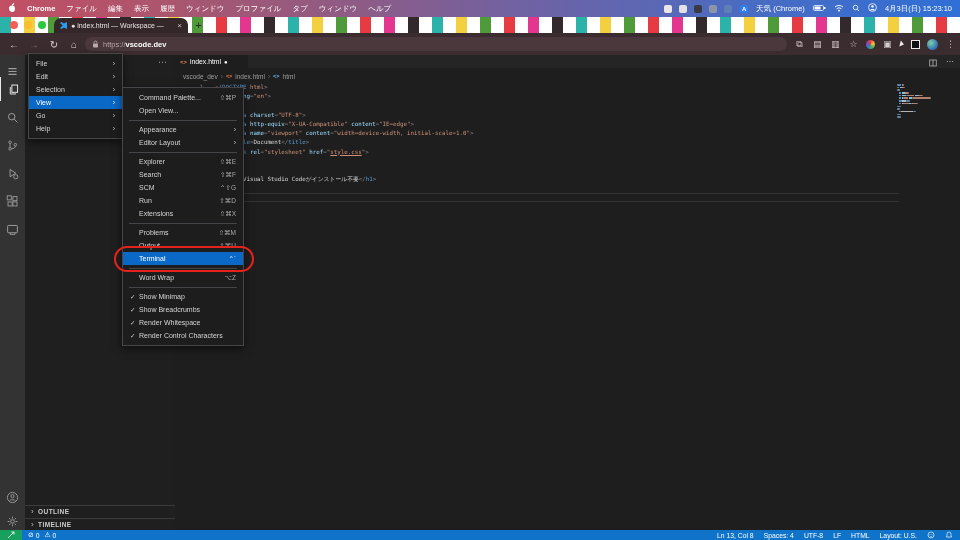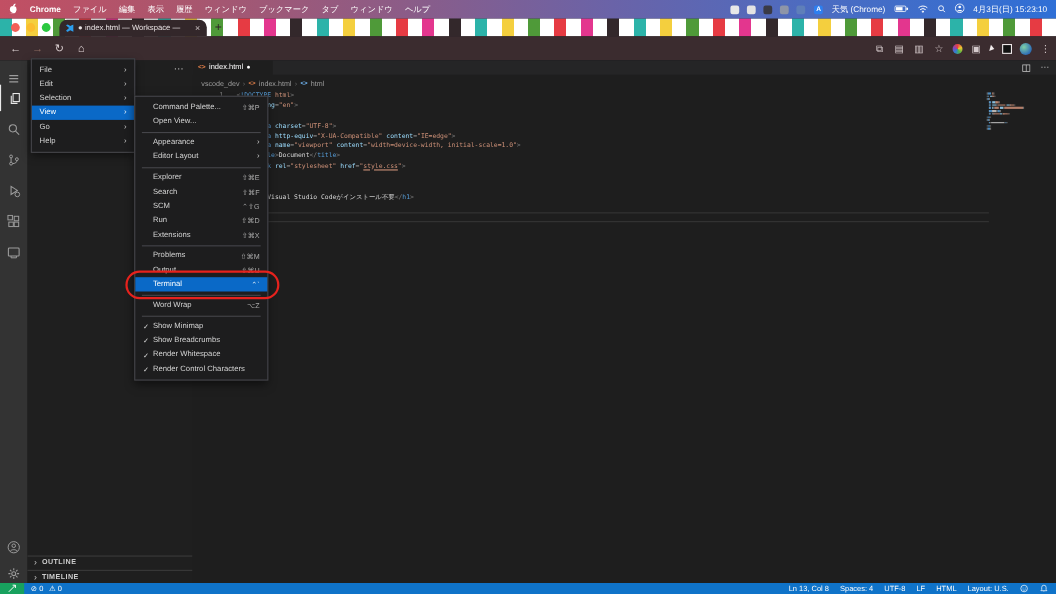--- a/index.html
+++ b/index.html
@@ -139,21 +139,21 @@
             <circle cx="8" cy="11" r="6" fill="#fff"></circle>
           </svg>
       </span>
       <span id="mac-menu-items" style="display:flex;gap:11px;text-align:center;">
           <span class="mitem bold">Chrome</span>
           <span class="mitem">ファイル</span>
           <span class="mitem">編集</span>
           <span class="mitem">表示</span>
           <span class="mitem">履歴</span>
           <span class="mitem">ウィンドウ</span>
-          <span class="mitem">ブックマーク</span>
+          <span class="mitem">プロファイル</span>
           <span class="mitem">タブ</span>
           <span class="mitem">ウィンドウ</span>
           <span class="mitem">ヘルプ</span>
         </span>
     </div>
     <div id="mac-right">
       <span id="mac-status-icons" style="display:flex;gap:7px;align-items:center;">
           <span class="sq" style="background: rgb(232, 232, 232);"></span>
           <span class="sq" style="background: rgb(227, 227, 227);"></span>
           <span class="sq" style="background: rgb(58, 58, 70);"></span>
@@ -201,20 +201,29 @@
     <span class="title">● index.html — Workspace —</span>
     <span class="close">×</span>
   </div>
   <div id="newtab">+</div>
 
   <div id="toolbar">
     <span class="navbtn" style="margin-left:4px">←</span>
     <span class="navbtn" id="fwd">→</span>
     <span class="navbtn">↻</span>
     <span class="navbtn">⌂</span>
+  </div>
+  <div id="urlbar">
+    <span id="lock-icon">
+      <svg width="7" height="8" viewBox="0 0 14 16">
+          <rect x="2" y="7" width="10" height="8" rx="1.5" fill="#b8a9ac"></rect>
+          <path d="M4 7V5a3 3 0 0 1 6 0v2" fill="none" stroke="#b8a9ac" stroke-width="1.8"></path>
+        </svg>
+    </span>
+    <span><span class="proto">https://</span><span class="host">vscode.dev</span></span>
   </div>
   <div id="ext-icons">
       <span class="exticon">⧉</span>
       <span class="exticon">▤</span>
       <span class="exticon">▥</span>
       <span class="exticon">☆</span>
       <span class="wheel"></span>
       <span class="exticon">▣</span>
       <span class="cursorglyph"></span>
       <span class="bwsq"></span>

